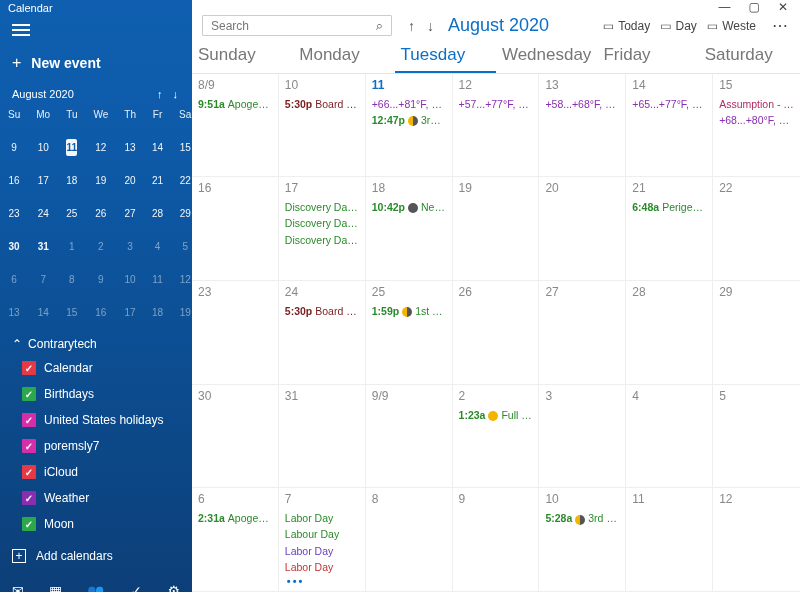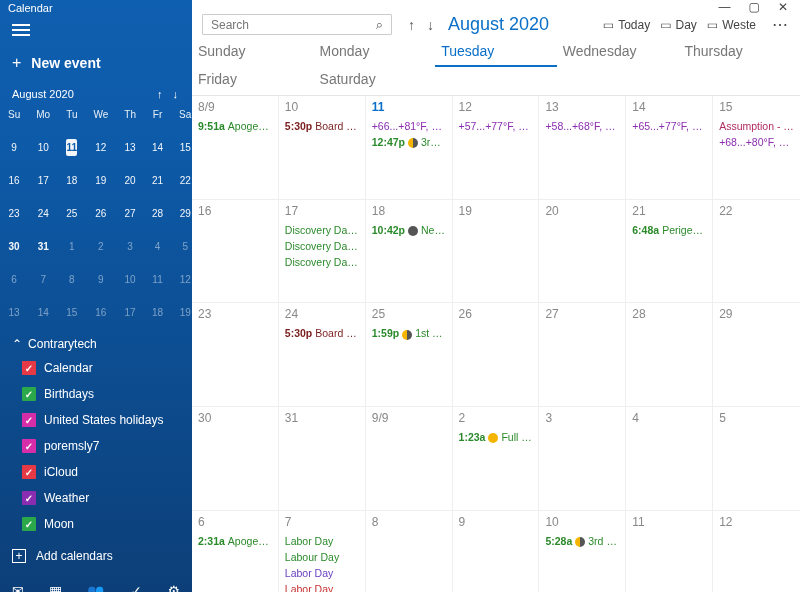--- a/index.html
+++ b/index.html
@@ -44,21 +44,21 @@
 .toolbar { height:36px; display:flex; align-items:center; padding:0 10px 4px; gap:6px;}
 .search { width:190px; height:21px; border:1px solid #ccc; display:flex; align-items:center; padding:0 8px; color:#777; font-size:12px; border-radius:1px; cursor:text; justify-content:space-between;}
 .search-icon { font-size:13px; color:#555;}
 .nav-arrows { display:flex; gap:12px; margin-left:10px; color:#555; font-size:14px;}
 .nav-arrows span { cursor:pointer;}
 .month-title { color:#0b6fc7; font-size:18px; font-weight:400; margin-left:8px; flex:1;}
 .view-btns { display:flex; gap:10px; align-items:center; color:#444; font-size:12px;}
 .vbtn { display:flex; align-items:center; gap:4px; cursor:pointer;}
 .more { font-size:16px; cursor:pointer; margin-left:6px; letter-spacing:2px;}
 
-.dow-row { display:grid; grid-template-columns: repeat(5,1fr); padding:0 0 0 0; color:#777; font-size:14px;}
+.dow-row { display:grid; grid-template-columns: repeat(6,1fr); padding:0 0 0 0; color:#777; font-size:17px;}
 .dow-row div { padding:4px 6px 8px; }
 .dow-row .tue { color:#0b6fc7; position:relative;}
 .dow-row .tue::after { content:""; position:absolute; left:0; right:0; bottom:0; height:2px; background:#0b6fc7;}
 
 .cal-grid { flex:1; display:grid; grid-template-columns: repeat(7,1fr); grid-template-rows: repeat(5,1fr); border-top:1px solid #e5e5e5;}
 .cell { border-right:1px solid #eee; border-bottom:1px solid #eee; padding:4px 4px; overflow:hidden; font-size:11px; position:relative;}
 .cell:nth-child(7n){ border-right:none;}
 .daynum { color:#888; font-size:12px; padding:0 2px 4px;}
 .cell .daynum.today { color:#0b6fc7; font-weight:700;}
 .ev { white-space:nowrap; overflow:hidden; text-overflow:ellipsis; font-size:10.5px; padding:1px 2px; line-height:1.35; cursor:pointer;}
@@ -236,21 +236,20 @@
           </div>
         <span class="more">⋯</span>
       </div>
     </div>
 
     <div class="dow-row" id="dow-row">
         <div>Sunday</div>
         <div>Monday</div>
         <div class="tue">Tuesday</div>
         <div>Wednesday</div>
-        <div>Thursday</div>
         <div>Friday</div>
         <div>Saturday</div>
       </div>
 
     <div class="cal-grid" id="cal-grid">
         <div class="cell">
           <div class="daynum">8/9</div>
           <div class="ev col-green"><span class="t">9:51a</span><span>Apogee, 251,</span></div>
         </div>
         <div class="cell">

